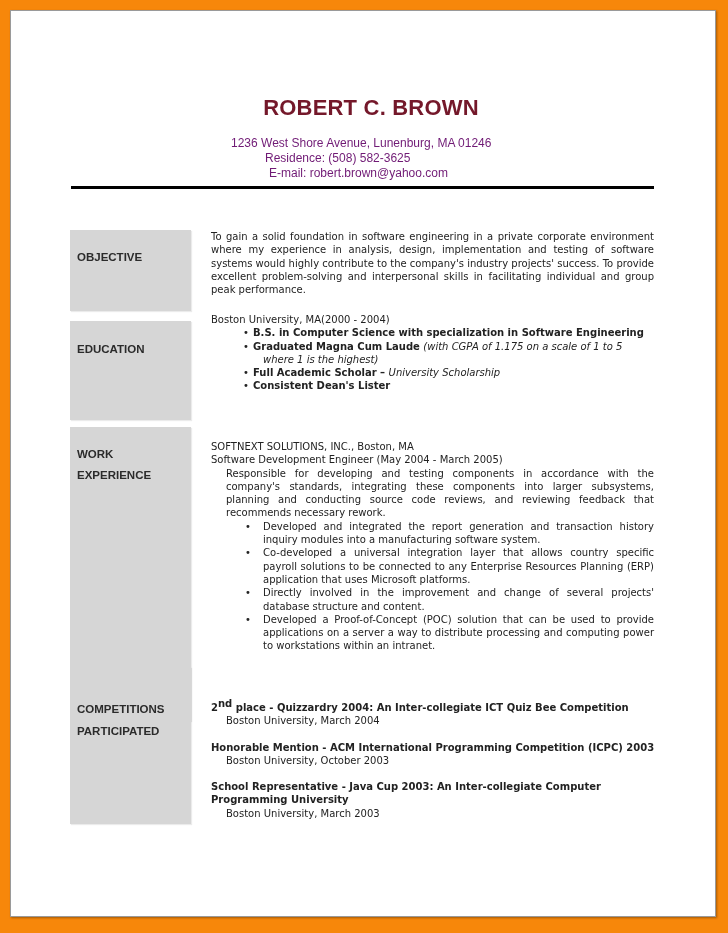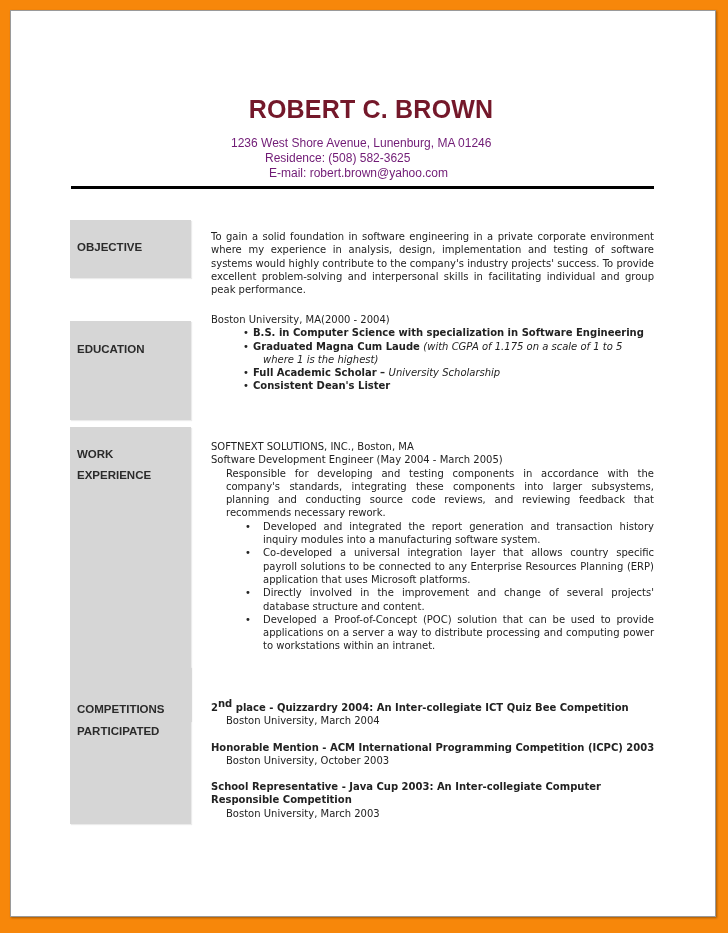--- a/index.html
+++ b/index.html
@@ -16,21 +16,21 @@
       background: #ffffff;
       border: 1px solid #9a9a9a;
       box-shadow: 1px 1px 2px rgba(0,0,0,0.35);
     }
     .abs { position: absolute; }
     .name {
       left: 0; width: 706px; top: 84px;
       text-align: center;
       font-family: "Liberation Sans", sans-serif;
       font-weight: bold;
-      font-size: 25px;
+      font-size: 22px;
       color: #74182a;
       letter-spacing: 0.2px;
       padding-left: 14px;
     }
     .contact {
       font-family: "Liberation Sans", sans-serif;
       font-size: 12px;
       color: #701a75;
       white-space: nowrap;
     }
@@ -75,21 +75,21 @@
 <body>
 
 <div class="page">
 
   <div class="abs name">ROBERT C. BROWN</div>
   <div class="abs contact" style="left:220px; top:125px;">1236 West Shore Avenue, Lunenburg, MA 01246</div>
   <div class="abs contact" style="left:254px; top:140px;">Residence: (508) 582-3625</div>
   <div class="abs contact" style="left:258px; top:155px;">E-mail: robert.brown@yahoo.com</div>
   <div class="abs rule"></div>
 
-  <div class="label-box" style="top:209px; height:58px;">
+  <div class="label-box" style="top:219px; height:81px;">
     <div class="label-text" style="top:17px;">OBJECTIVE</div>
   </div>
   <div class="abs body-text justify" style="left:200px; top:219px; width:443px;">To gain a solid foundation in software engineering in a private corporate environment where my experience in analysis, design, implementation and testing of software systems would highly contribute to the company's industry projects' success. To provide excellent problem-solving and interpersonal skills in facilitating individual and group peak performance.</div>
 
   <div class="label-box" style="top:302px; height:99px;margin-top:8px;">
     <div class="label-text" style="top:18px;">EDUCATION</div>
   </div>
   <div class="abs body-text" style="left:200px; top:302px; width:450px;">
     <div class="line">Boston University, MA(2000 - 2004)</div>
     <div class="bullet-row line" style="padding-left:42px;">
@@ -142,17 +142,17 @@
     <div class="label-text" style="top:54px;">PARTICIPATED</div>
   </div>
   <div class="abs body-text" style="left:200px; top:690px; width:450px;">
     <div class="line bold"><span>2</span><sup>nd</sup><span> place - Quizzardry 2004: An Inter-collegiate ICT Quiz Bee Competition</span></div>
     <div class="line" style="padding-left:15px;">Boston University, March 2004</div>
     <div style="height:13px;"></div>
     <div class="line bold">Honorable Mention - ACM International Programming Competition (ICPC) 2003</div>
     <div class="line" style="padding-left:15px;">Boston University, October 2003</div>
     <div style="height:13px;"></div>
     <div class="line bold">School Representative - Java Cup 2003: An Inter-collegiate Computer</div>
-    <div class="line bold">Responsible Competition</div>
+    <div class="line bold">Programming University</div>
     <div class="line" style="padding-left:15px;">Boston University, March 2003</div>
   </div>
 
 </div>
 
 </body></html>

